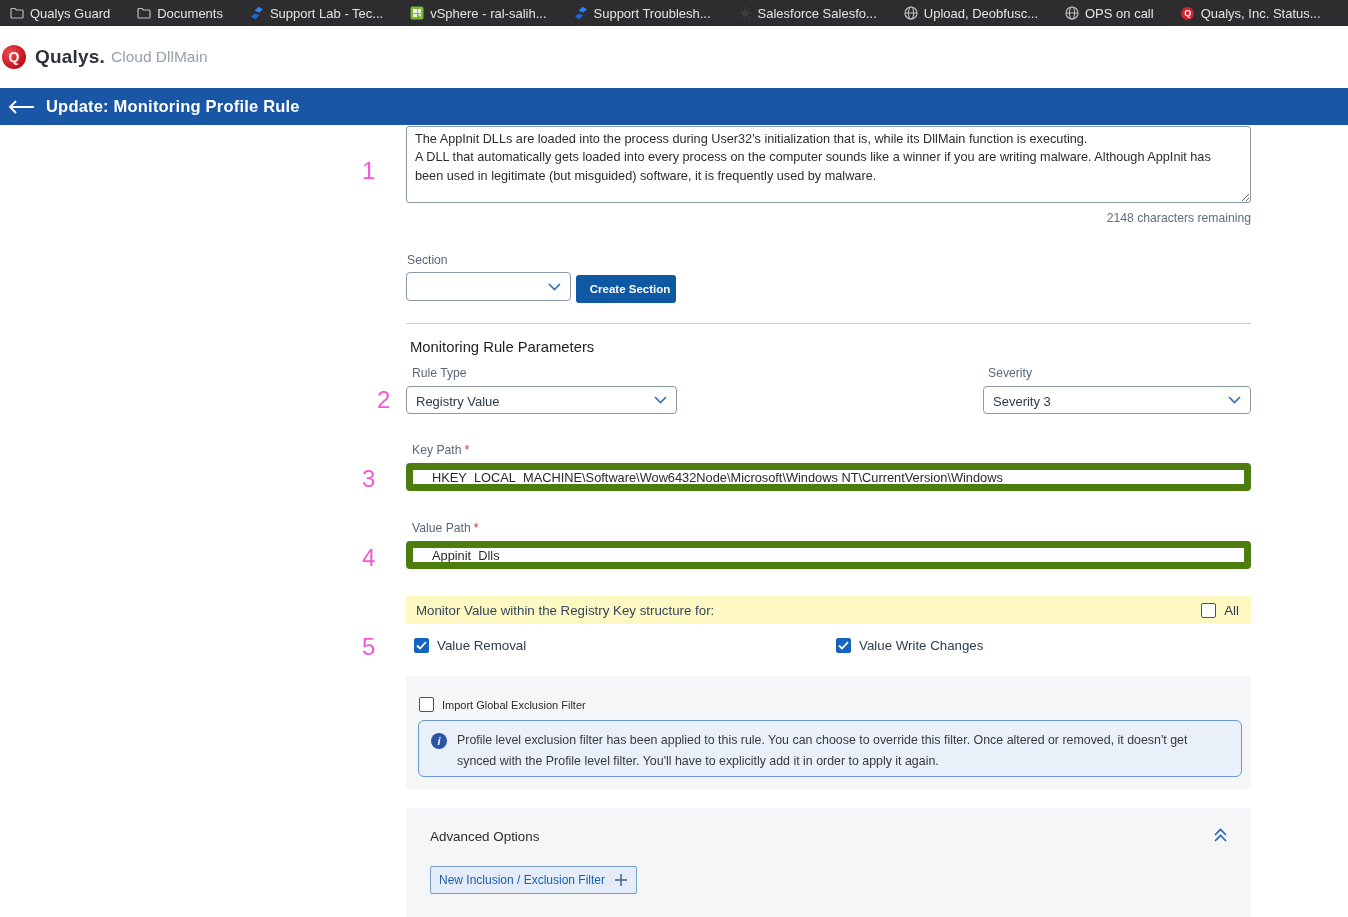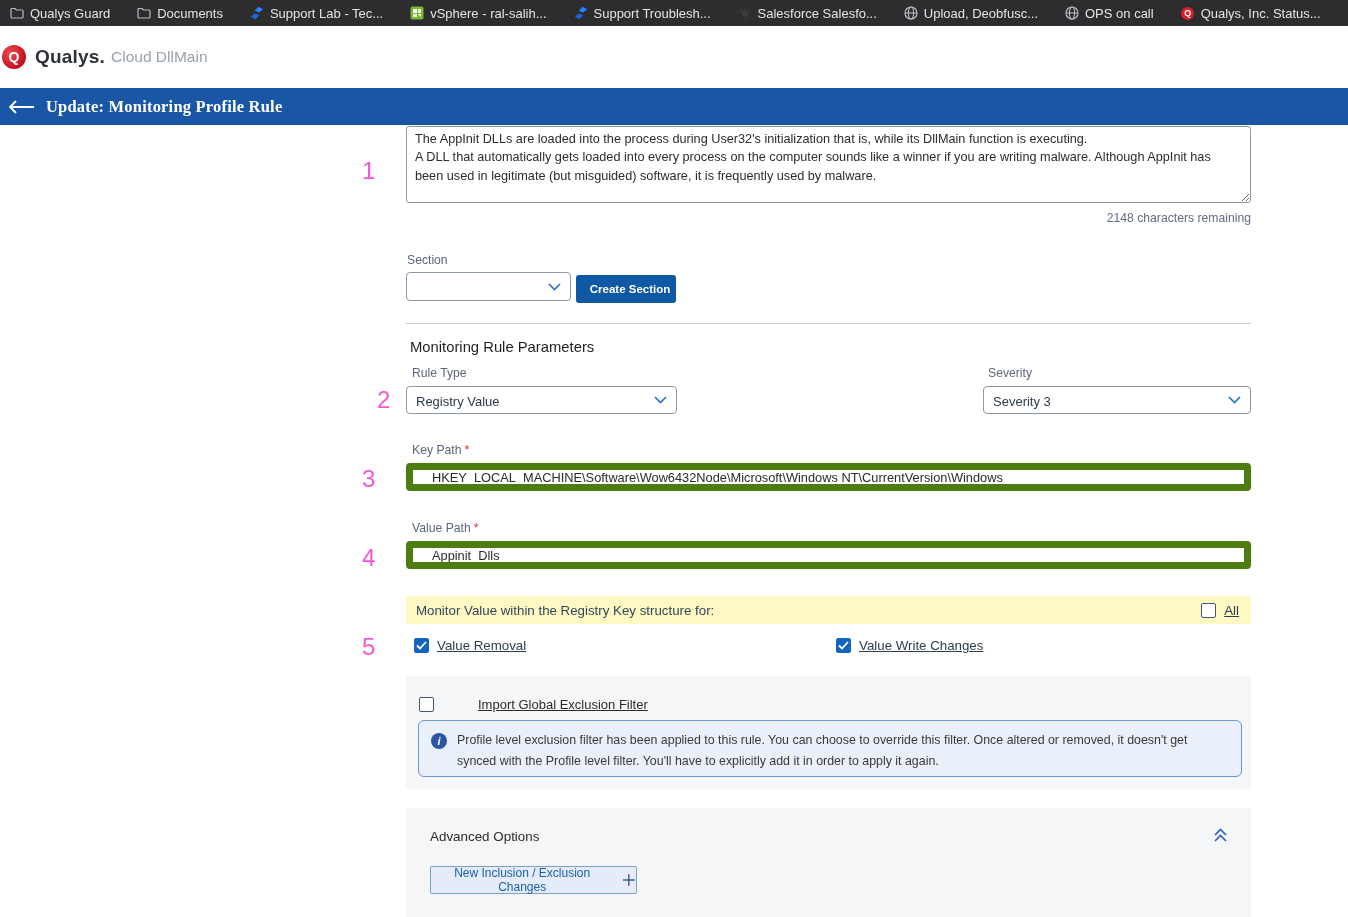--- a/index.html
+++ b/index.html
@@ -22,21 +22,21 @@
     display:flex; align-items:center; padding-left:2px; }
   .qualys-logo { width:24px; height:24px; border-radius:50%;
     background:radial-gradient(circle at 35% 35%, #f04b50, #c20f1e 70%);
     color:#fff; font-weight:bold; font-size:14px; display:flex; align-items:center; justify-content:center;
     margin-right:9px; }
   .brand { font-size:19px; font-weight:bold; color:#2d3138; letter-spacing:.2px; }
   .brand-suffix { font-size:15.5px; color:#98a1aa; margin-left:6px; }
 
   
   .title-bar { position:absolute; top:88px; left:0; width:1348px; height:37px; background:#1956a6;
-    display:flex; align-items:center; color:#fff;font-family:Liberation Serif, serif; }
+    display:flex; align-items:center; color:#fff; }
   .back-btn { margin-left:4px; width:34px; height:30px; display:flex; align-items:center; justify-content:center; cursor:pointer; }
   .page-title { font-size:16.5px; font-weight:bold; margin-left:8px; letter-spacing:.2px; }
 
   
   .form-area { position:absolute; left:406px; top:125px; width:845px; height:792px; }
 
   .desc-textarea { position:absolute; top:1px; left:0; width:845px; height:77px;
     border:1px solid #8a98a8; border-radius:3px; padding:3px 8px; resize:both;
     font-family:"Liberation Sans", sans-serif; font-size:12.7px; line-height:1.45; color:#2c2c2c; outline:none; }
   .char-count { position:absolute; top:86px; right:0; font-size:12.2px; color:#5d6e80; }
@@ -55,33 +55,33 @@
 
   .params-heading { position:absolute; top:214px; left:4px; font-size:14.8px; color:#1f1f1f; }
 
   .text-input { position:absolute; left:0; width:845px; height:28px; border:7px solid #4d7c0f; border-radius:4px;
     padding:0 19px; font-family:"Liberation Sans", sans-serif; font-size:12.8px; color:#2b2b2b; outline:none; }
 
   .monitor-bar { position:absolute; top:471px; left:0; width:845px; height:28px; background:#fef9c3;
     display:flex; align-items:center; justify-content:space-between; padding:0 12px 0 10px; }
   .monitor-bar-text { font-size:13.3px; color:#33475b; }
   .cb-inline { display:flex; align-items:center; gap:8px; cursor:pointer; }
-  .cb-label { font-size:13.3px; color:#2d3c4e;text-decoration:underline; }
+  .cb-label { font-size:13.3px; color:#2d3c4e; }
 
   .checkbox { width:15px; height:15px; border-radius:2px; flex-shrink:0;
     display:flex; align-items:center; justify-content:center; cursor:pointer; }
   .checkbox.unchecked { background:#fff; border:1.5px solid #44576b; }
   .checkbox.checked { background:#1565c0; border:1.5px solid #1565c0; }
 
   .monitor-opt-1 { position:absolute; top:513px; left:8px; }
   .monitor-opt-2 { position:absolute; top:513px; left:430px; }
 
   .exclusion-section { position:absolute; top:551px; left:0; width:845px; height:113px; background:#f5f6f7; }
   .exclusion-cb-row { position:absolute; left:13px; top:21px; }
-  .exclusion-cb-row .cb-label { font-size:13px; color:#2c2c2c;margin-left:36px; }
+  .exclusion-cb-row .cb-label { font-size:11px; color:#2c2c2c; }
   .info-box { position:absolute; left:12px; top:44px; width:824px; height:57px;
     background:#e9f0fa; border:1px solid #6a98d4; border-radius:6px;
     display:flex; padding:9px 14px 9px 12px; gap:10px; }
   .info-icon { width:16px; height:16px; border-radius:50%; background:#2b54a3; color:#fff;
     font-size:11px; font-weight:bold; font-style:italic; display:flex; align-items:center; justify-content:center;
     flex-shrink:0; margin-top:3px; }
   .info-text { font-size:12.4px; color:#3a3a3a; line-height:1.7; }
 
   .advanced-section { position:absolute; top:683px; left:0; width:845px; height:234px; background:#f5f6f7; }
   .advanced-heading { position:absolute; left:24px; top:21px; font-size:13.4px; color:#2c2c2c; }
@@ -307,21 +307,21 @@
     </div>
 
     <div class="advanced-section">
       <div class="advanced-heading">Advanced Options</div>
       <div class="collapse-btn">
         <svg width="15" height="17" viewBox="0 0 15 17">
             <path d="M2 8 L7.5 2.5 L13 8 M2 14 L7.5 8.5 L13 14" fill="none" stroke="#2a63b8" stroke-width="1.7"></path>
           </svg>
       </div>
       <button class="new-filter-btn">
-        <span>New Inclusion / Exclusion Changes</span>
+        <span>New Inclusion / Exclusion Filter</span>
         <svg width="14" height="14" viewBox="0 0 14 14">
             <path d="M7 1 V13 M1 7 H13" fill="none" stroke="#3c5a84" stroke-width="1.4"></path>
           </svg>
       </button>
     </div>
 
   </div>
 
   <div class="annot a1">1</div>
   <div class="annot a2">2</div>

